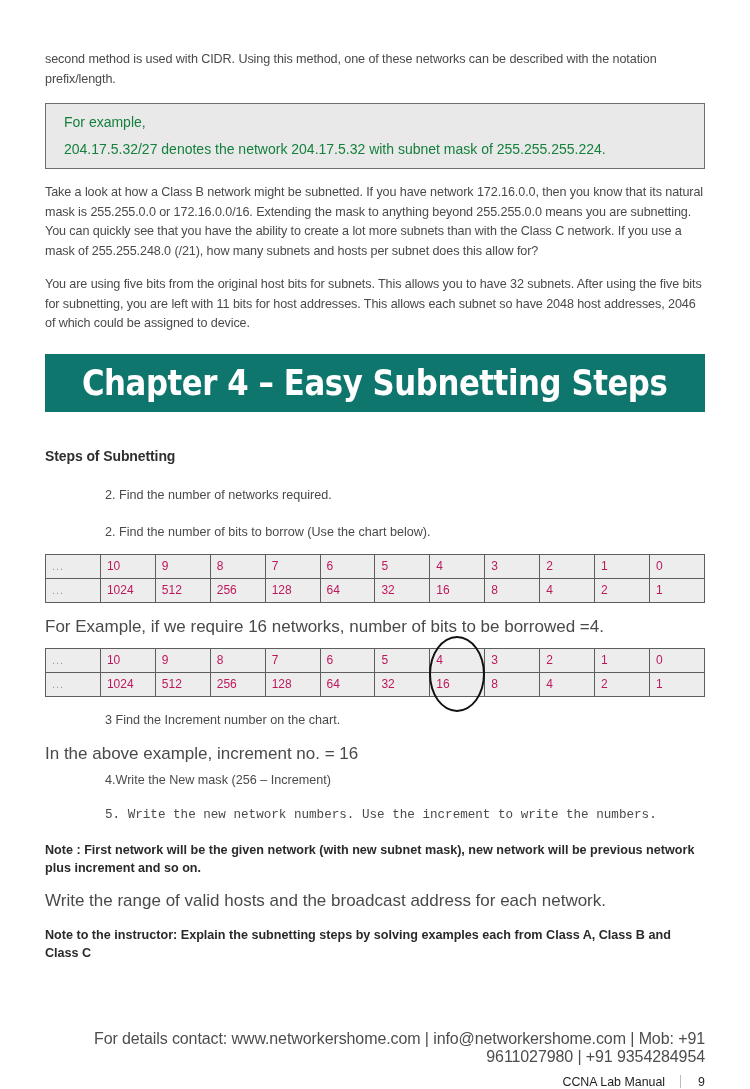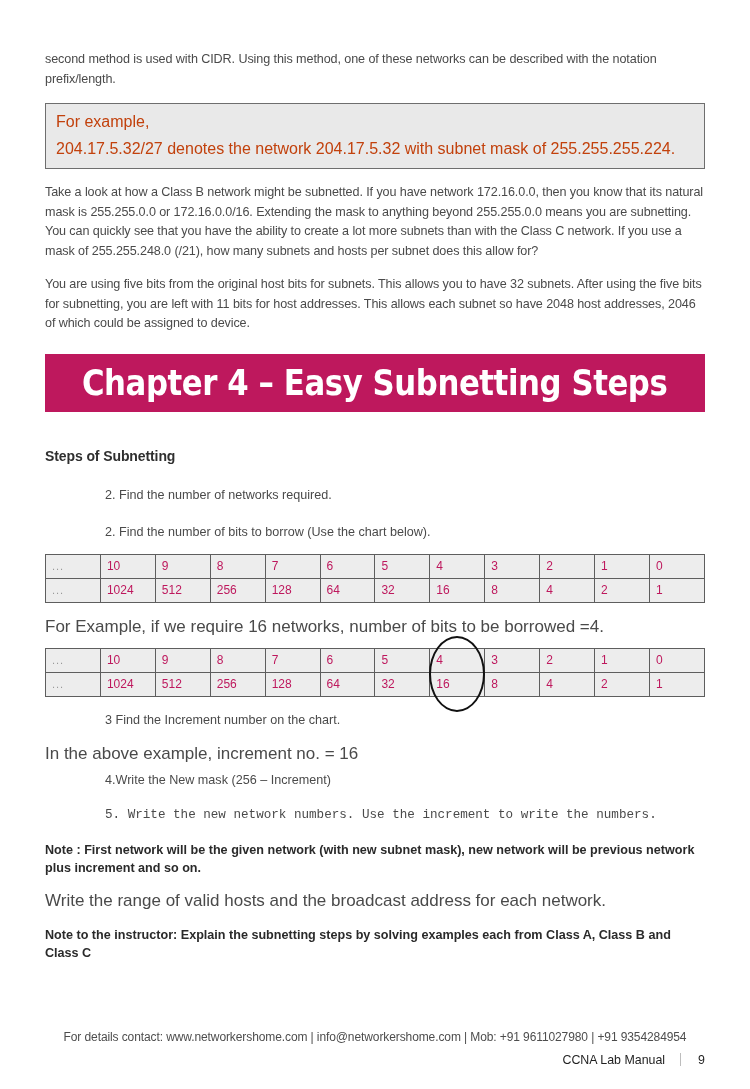--- a/index.html
+++ b/index.html
@@ -39,29 +39,30 @@
   p.body-text.tight {
     margin-bottom: 11px;
   }
   .example-box {
     border: 1.6px solid #6e6e6e;
     background: #e9e9e9;
     padding: 8px 10px 9px 10px;
     margin: 6px 0 14px 0;
   }
   .example-box .line {
-    font-size: 16px;
+    font-size: 14px;
     line-height: 20px;
-    color: #c2410c;
+    color: #15803d;
+    margin-left: 8px;
   }
   .example-box .line.first {
     margin-bottom: 7px;
   }
   .chapter-banner {
-    background: #be185d;
+    background: #0f766e;
     color: #ffffff;
     height: 58px;
     margin: 20px 0 0 0;
     display: flex;
     align-items: center;
     justify-content: center;
   }
   .chapter-banner .title {
     font-family: "DejaVu Sans", sans-serif;
     font-weight: bold;
@@ -135,23 +136,23 @@
     line-height: 19px;
     color: #4a4a4a;
   }
   .footer {
     position: absolute;
     left: 45px;
     top: 1018px;
     width: 660px;
   }
   .footer .contact {
-    font-size: 12px;
+    font-size: 16px;
     color: #4d4d4d;
-    text-align: center;
+    text-align: right;
     letter-spacing: -0.1px;
   }
   .footer .manual-row {
     margin-top: 9px;
     text-align: right;
     font-size: 12.4px;
     font-weight: normal;
     color: #1f1f1f;
   }
   .footer .manual-row .divider {

